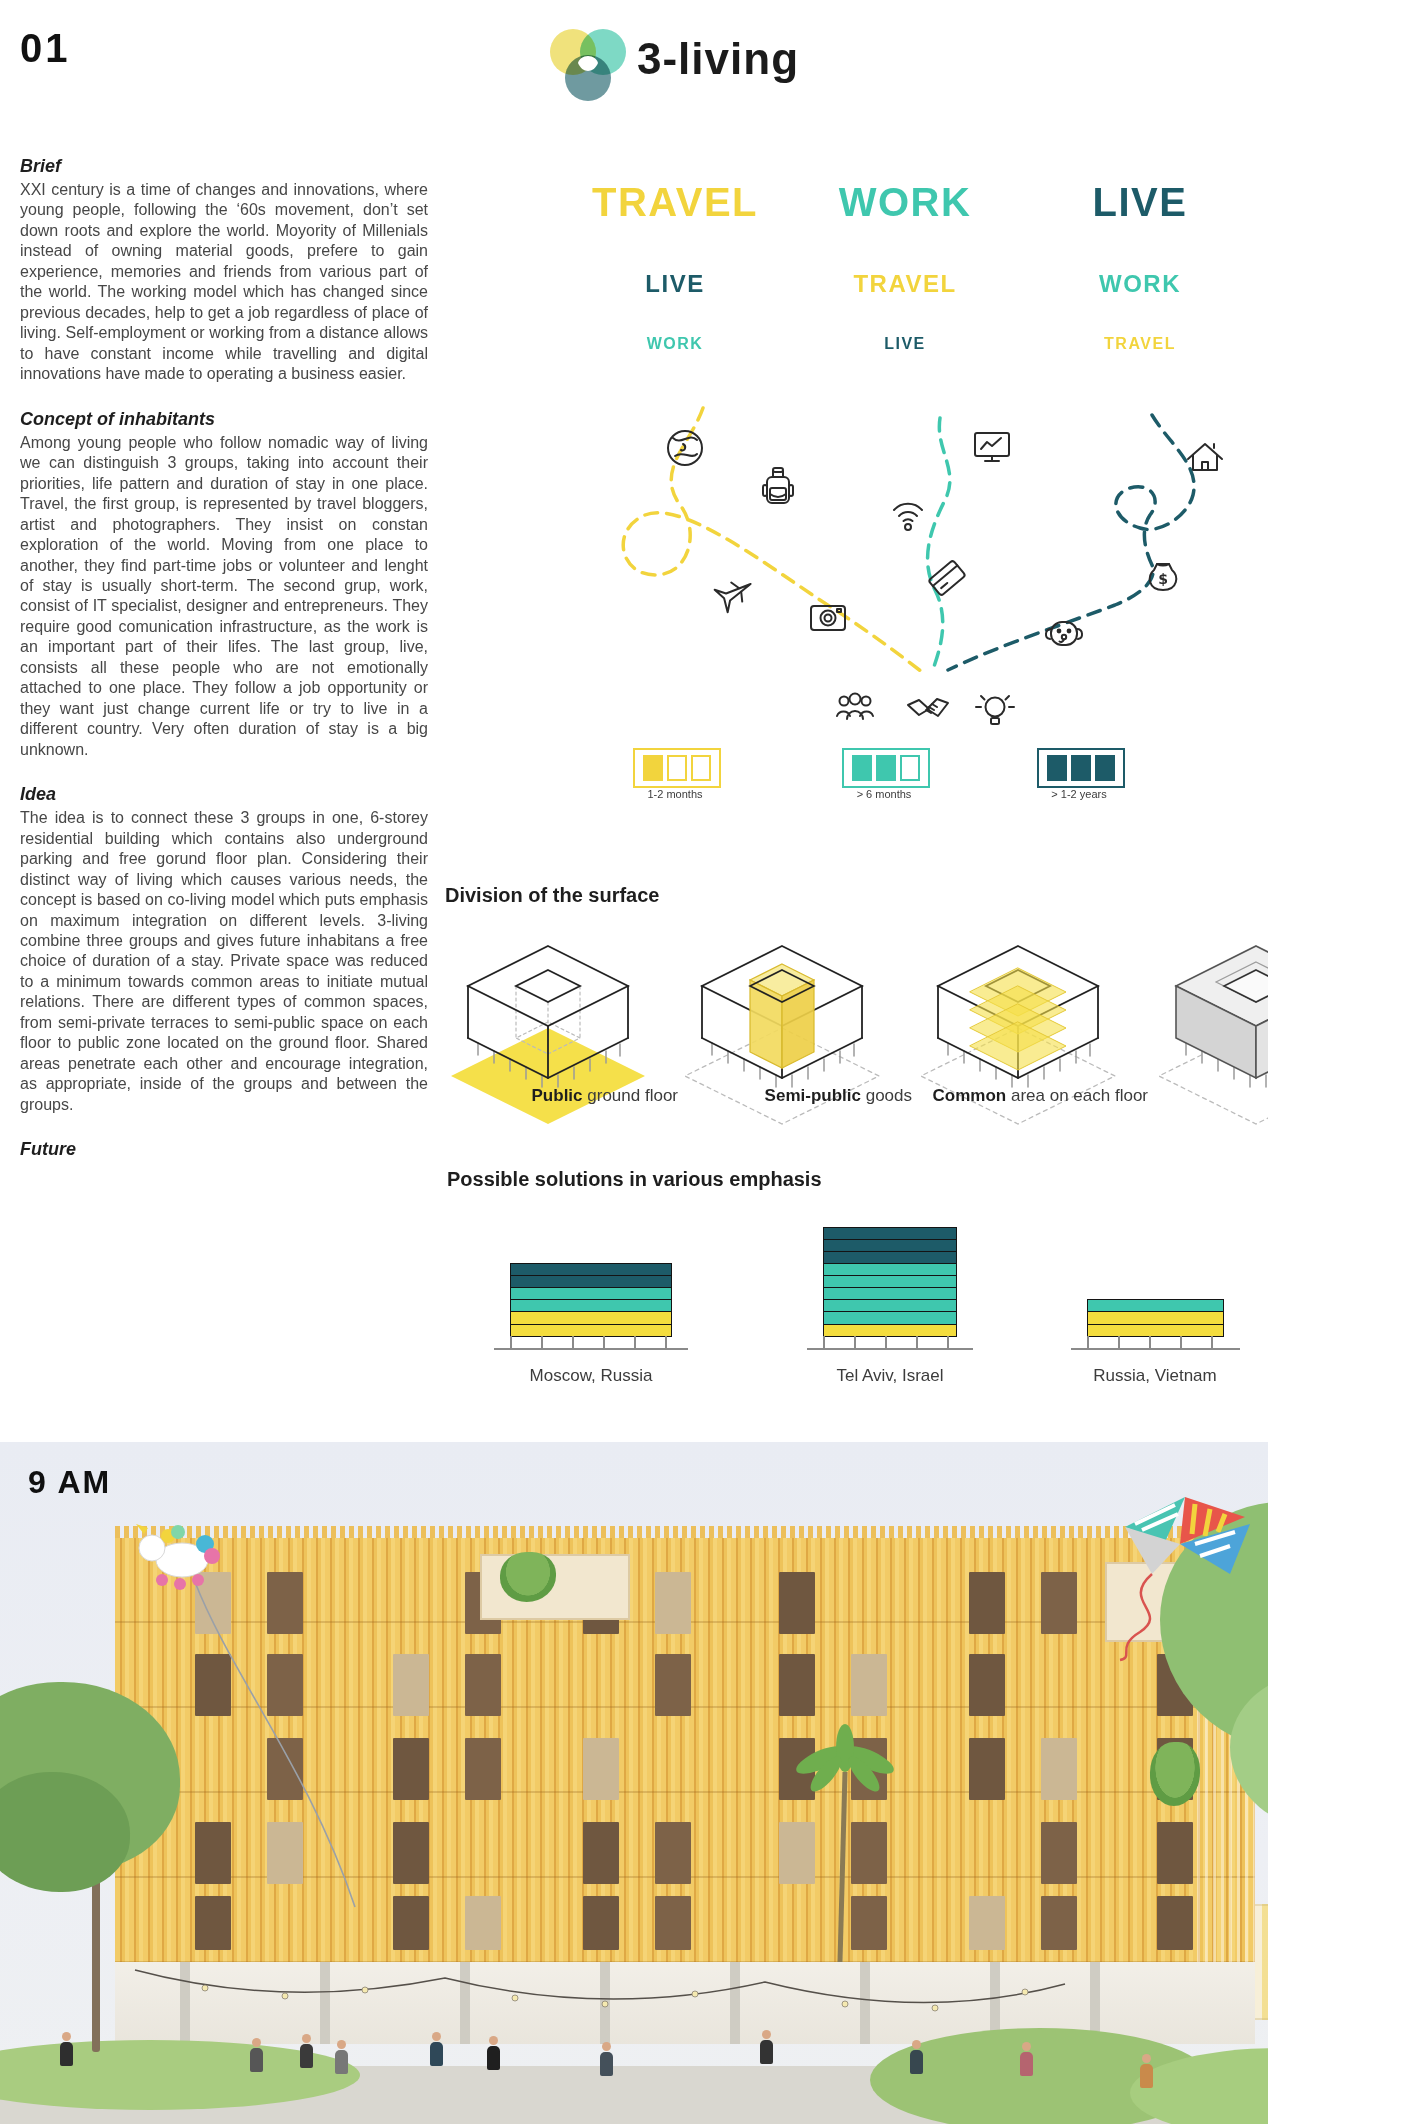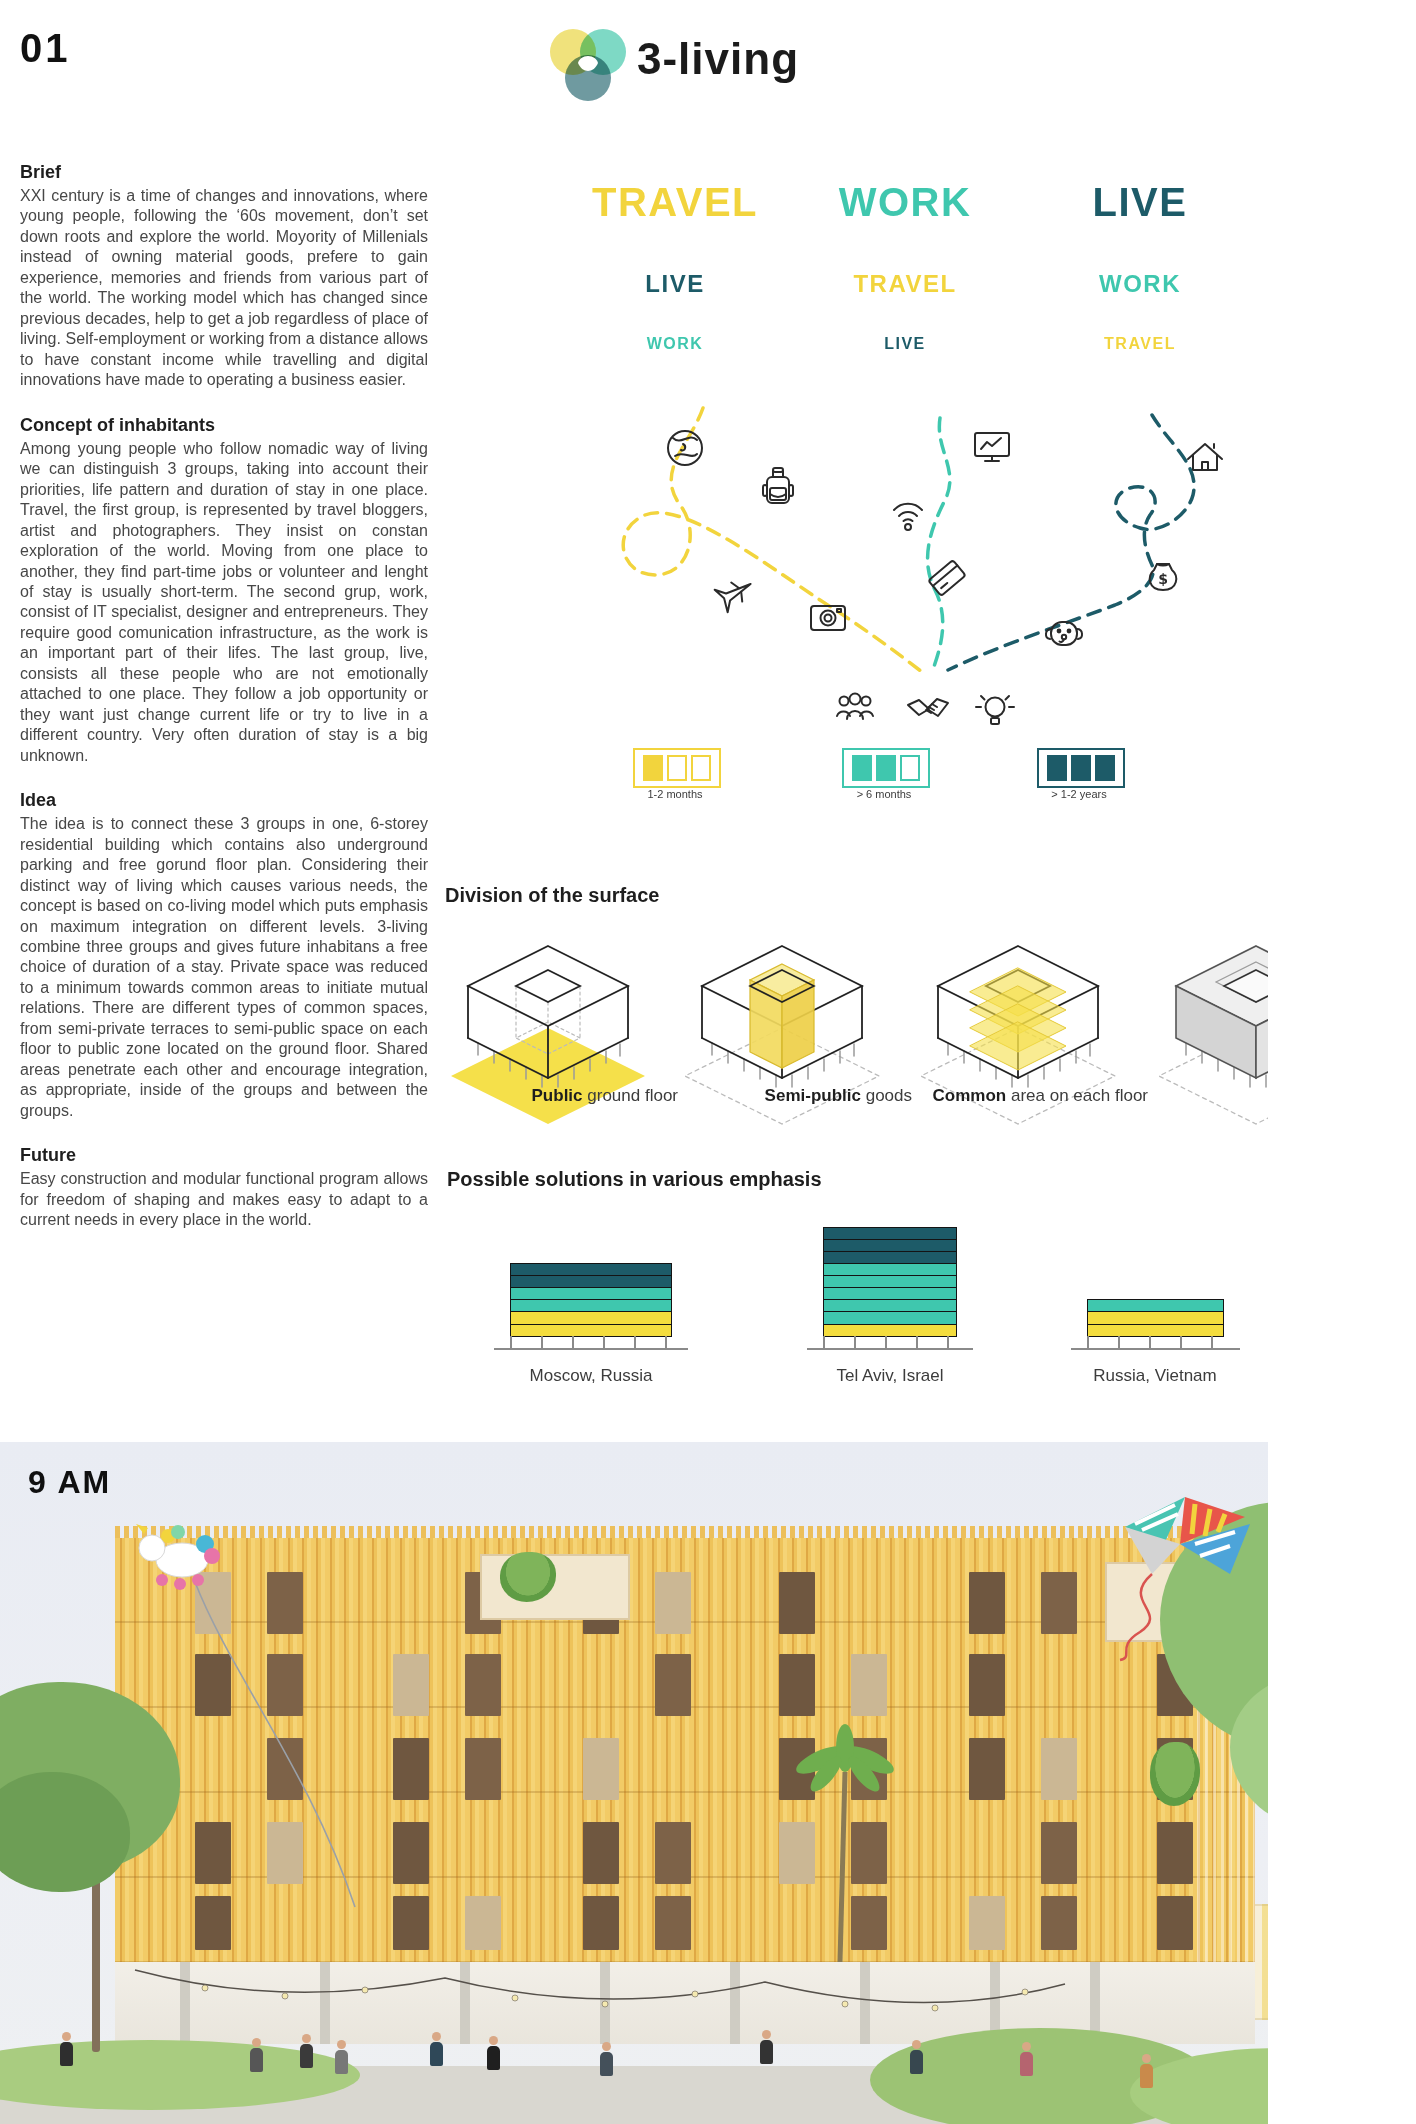--- a/index.html
+++ b/index.html
@@ -5,21 +5,21 @@
   html,body{margin:0;padding:0;background:#ffffff;}
   #board{position:relative;width:1268px;height:2124px;background:#fff;overflow:hidden;
          font-family:"Liberation Sans",sans-serif;color:#3f3f3f;}
 
   
   .page-num{position:absolute;left:20px;top:26px;font-size:40px;font-weight:bold;color:#111;letter-spacing:3px;}
   .logo-title{position:absolute;left:637px;top:34px;font-size:44px;font-weight:bold;color:#1b1b1b;letter-spacing:1px;}
 
   
   .textcol{position:absolute;left:20px;top:156px;width:408px;}
-  .textcol h3{margin:6px 0 3px 0;font-size:18px;color:#1e1e1e;}
+  .textcol h3{margin:0 0 3px 0;font-size:18px;color:#1e1e1e;font-style:italic;}
   .textcol p{margin:0 0 24px 0;font-size:16px;line-height:1.28;text-align:justify;color:#474747;}
 
   
   .kw{position:absolute;transform:translateX(-50%);font-weight:bold;letter-spacing:1.5px;white-space:nowrap;}
   .kw-l{font-size:40px;}
   .kw-m{font-size:24px;}
   .kw-s{font-size:16px;}
   .c-yellow{color:var(--yellow);}
   .c-teal{color:var(--teal);}
   .c-dark{color:var(--dark);}
@@ -108,21 +108,20 @@
   <div class="logo-title">3-living</div>
 
   <div class="textcol">
     <h3>Brief</h3>
     <p>XXI century is a time of changes and innovations, where young people, following the ‘60s movement, don’t set down roots and explore the world. Moyority of Millenials instead of owning material goods, prefere to gain experience, memories and friends from various part of the world. The working model which has changed since previous decades, help to get a job regardless of place of living. Self-employment or working from a distance allows to have constant income while travelling and digital innovations have made to operating a business easier.</p>
     <h3>Concept of inhabitants</h3>
     <p>Among young people who follow nomadic way of living we can distinguish 3 groups, taking into account their priorities, life pattern and duration of stay in one place. Travel, the first group, is represented by travel bloggers, artist and photographers. They insist on constan exploration of the world. Moving from one place to another, they find part-time jobs or volunteer and lenght of stay is usually short-term. The second grup, work, consist of IT specialist, designer and entrepreneurs. They require good comunication infrastructure, as the work is an important part of their lifes. The last group, live, consists all these people who are not emotionally attached to one place. They follow a job opportunity or they want just change current life or try to live in a different country. Very often duration of stay is a big unknown.</p>
     <h3>Idea</h3>
     <p>The idea is to connect these 3 groups in one, 6-storey residential building which contains also underground parking and free gorund floor plan. Considering their distinct way of living which causes various needs, the concept is based on co-living model which puts emphasis on maximum integration on different levels. 3-living combine three groups and gives future inhabitans a free choice of duration of a stay. Private space was reduced to a minimum towards common areas to initiate mutual relations. There are different types of common spaces, from semi-private terraces to semi-public space on each floor to public zone located on the ground floor. Shared areas penetrate each other and encourage integration, as appropriate, inside of the groups and between the groups.</p>
     <h3>Future</h3>
-    <p>Easy construction and modular functional program allows for freedom of shaping and makes easy to adapt to a current needs in every place in the world.</p>
   </div>
 
   <span class="kw kw-l c-yellow" style="left:675px;top:180px;">TRAVEL</span>
   <span class="kw kw-m c-dark" style="left:675px;top:270px;">LIVE</span>
   <span class="kw kw-s c-teal" style="left:675px;top:335px;">WORK</span>
 
   <span class="kw kw-l c-teal" style="left:905px;top:180px;">WORK</span>
   <span class="kw kw-m c-yellow" style="left:905px;top:270px;">TRAVEL</span>
   <span class="kw kw-s c-dark" style="left:905px;top:335px;">LIVE</span>
 

